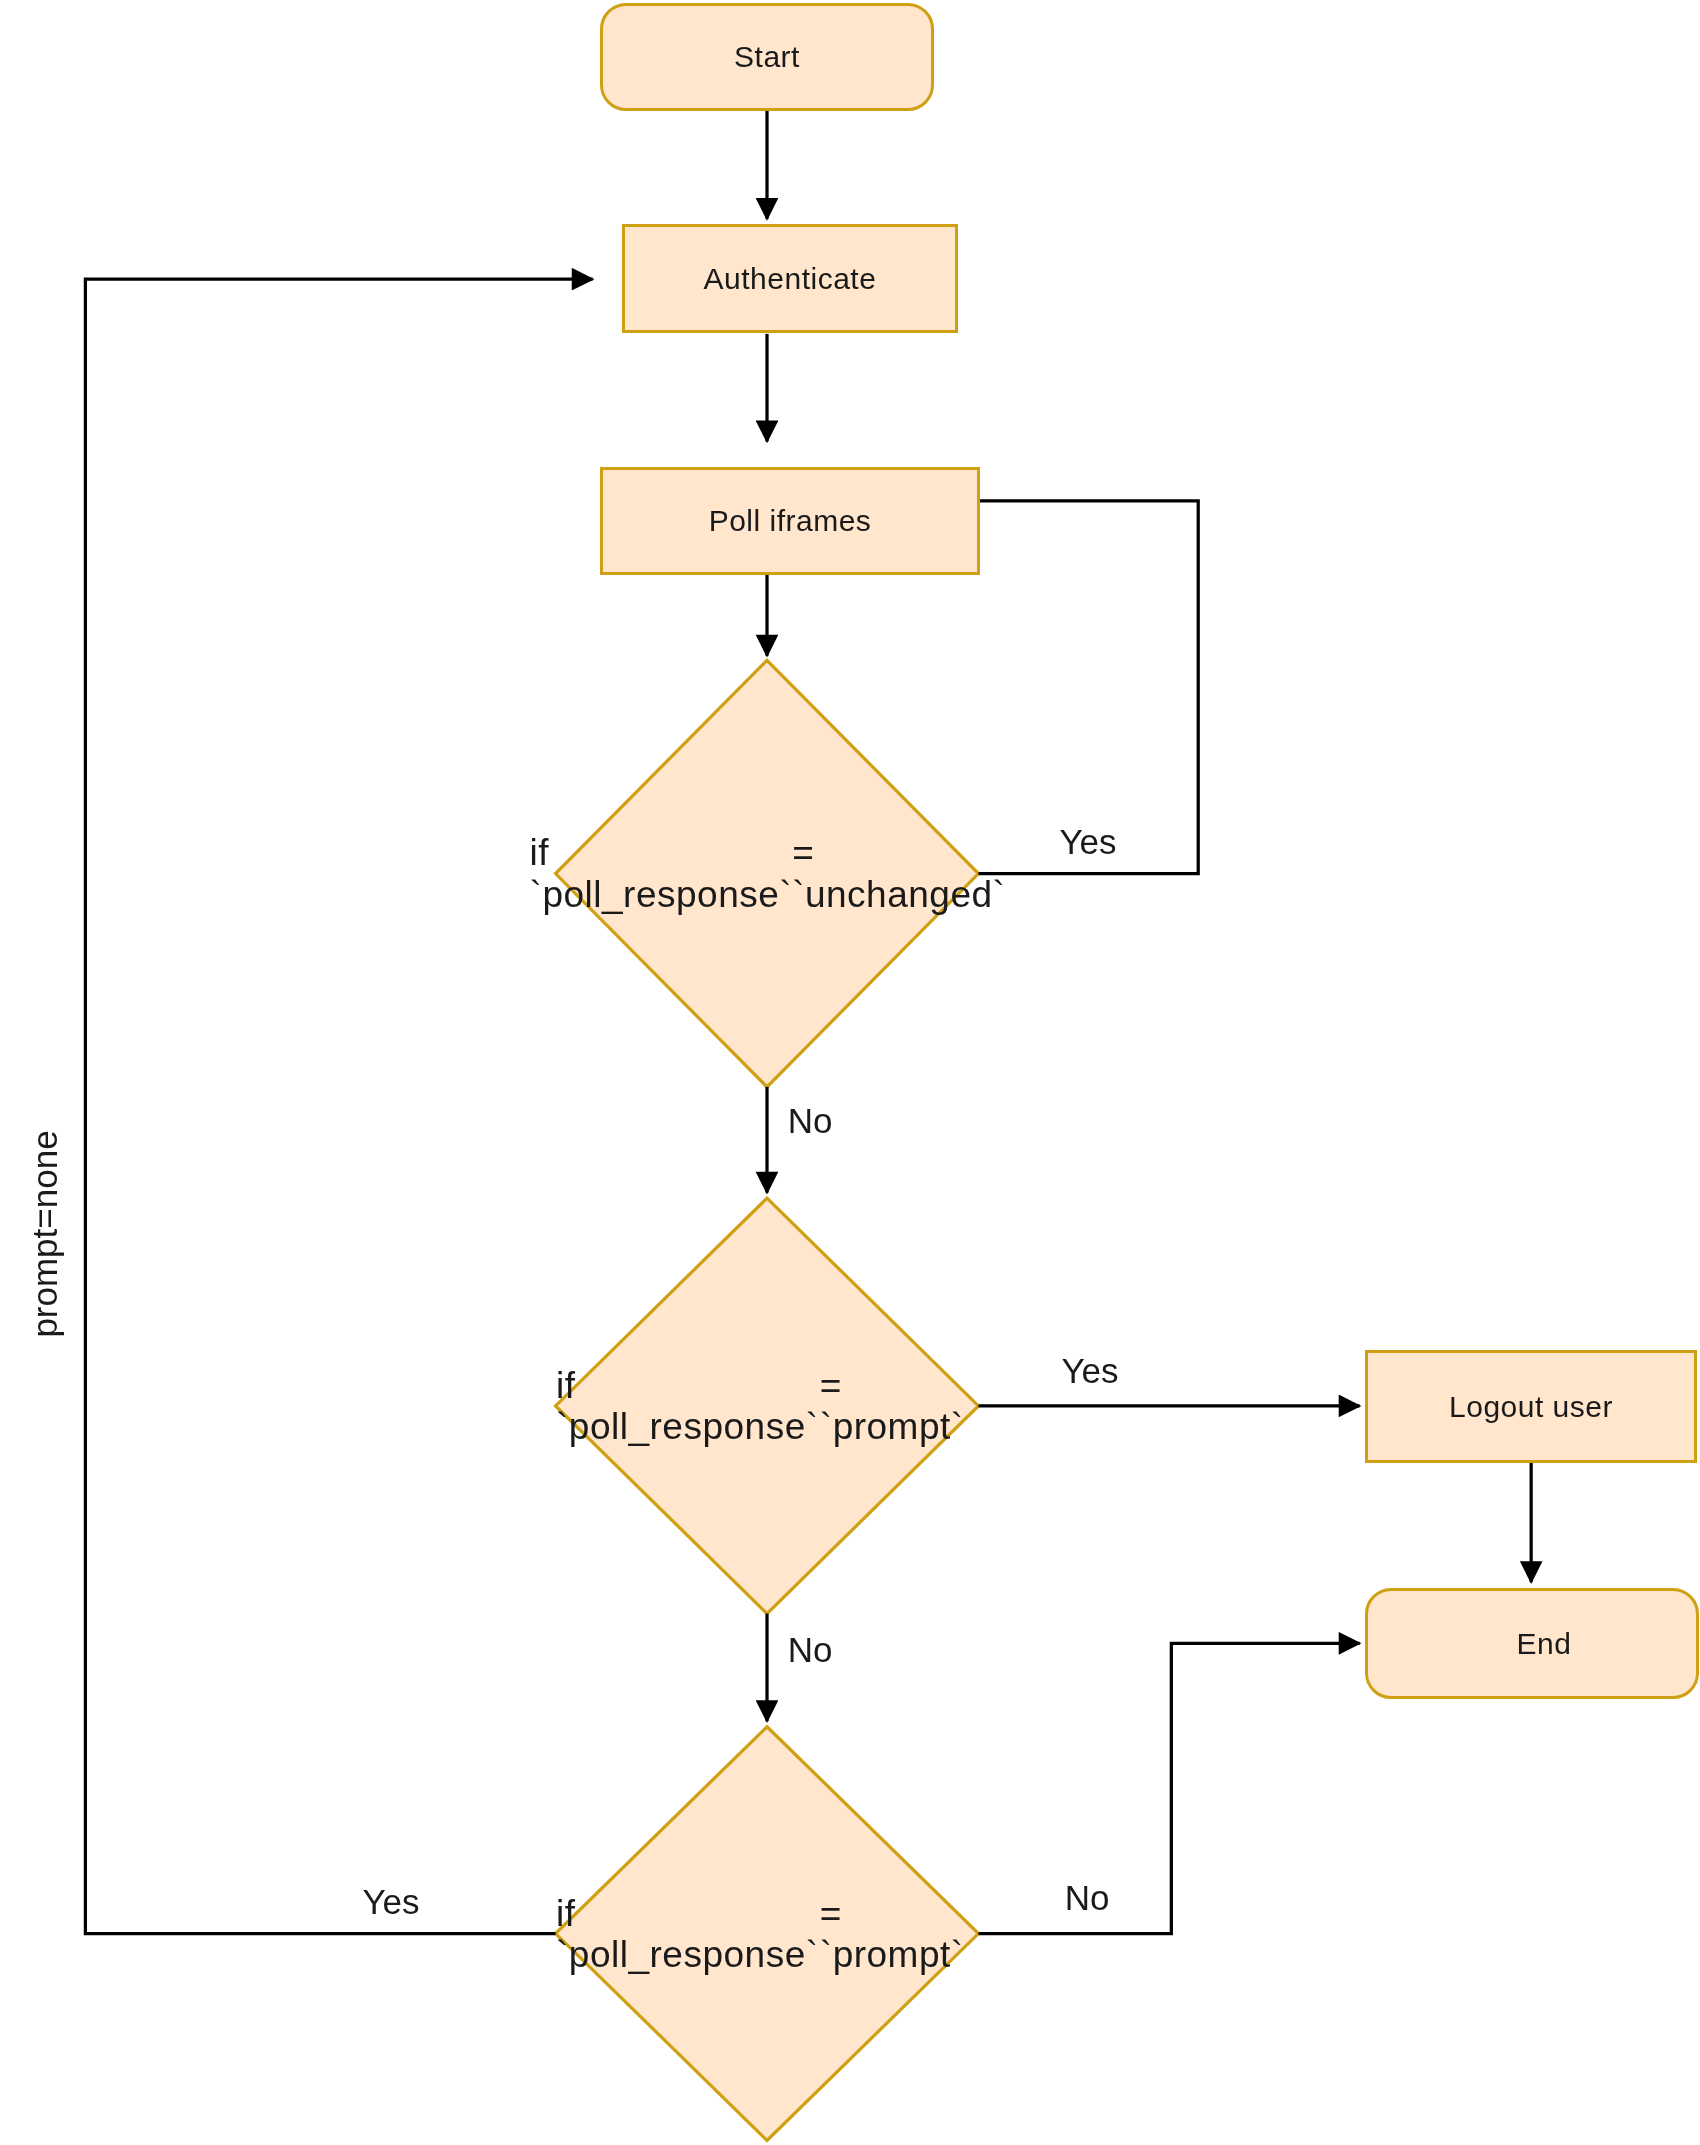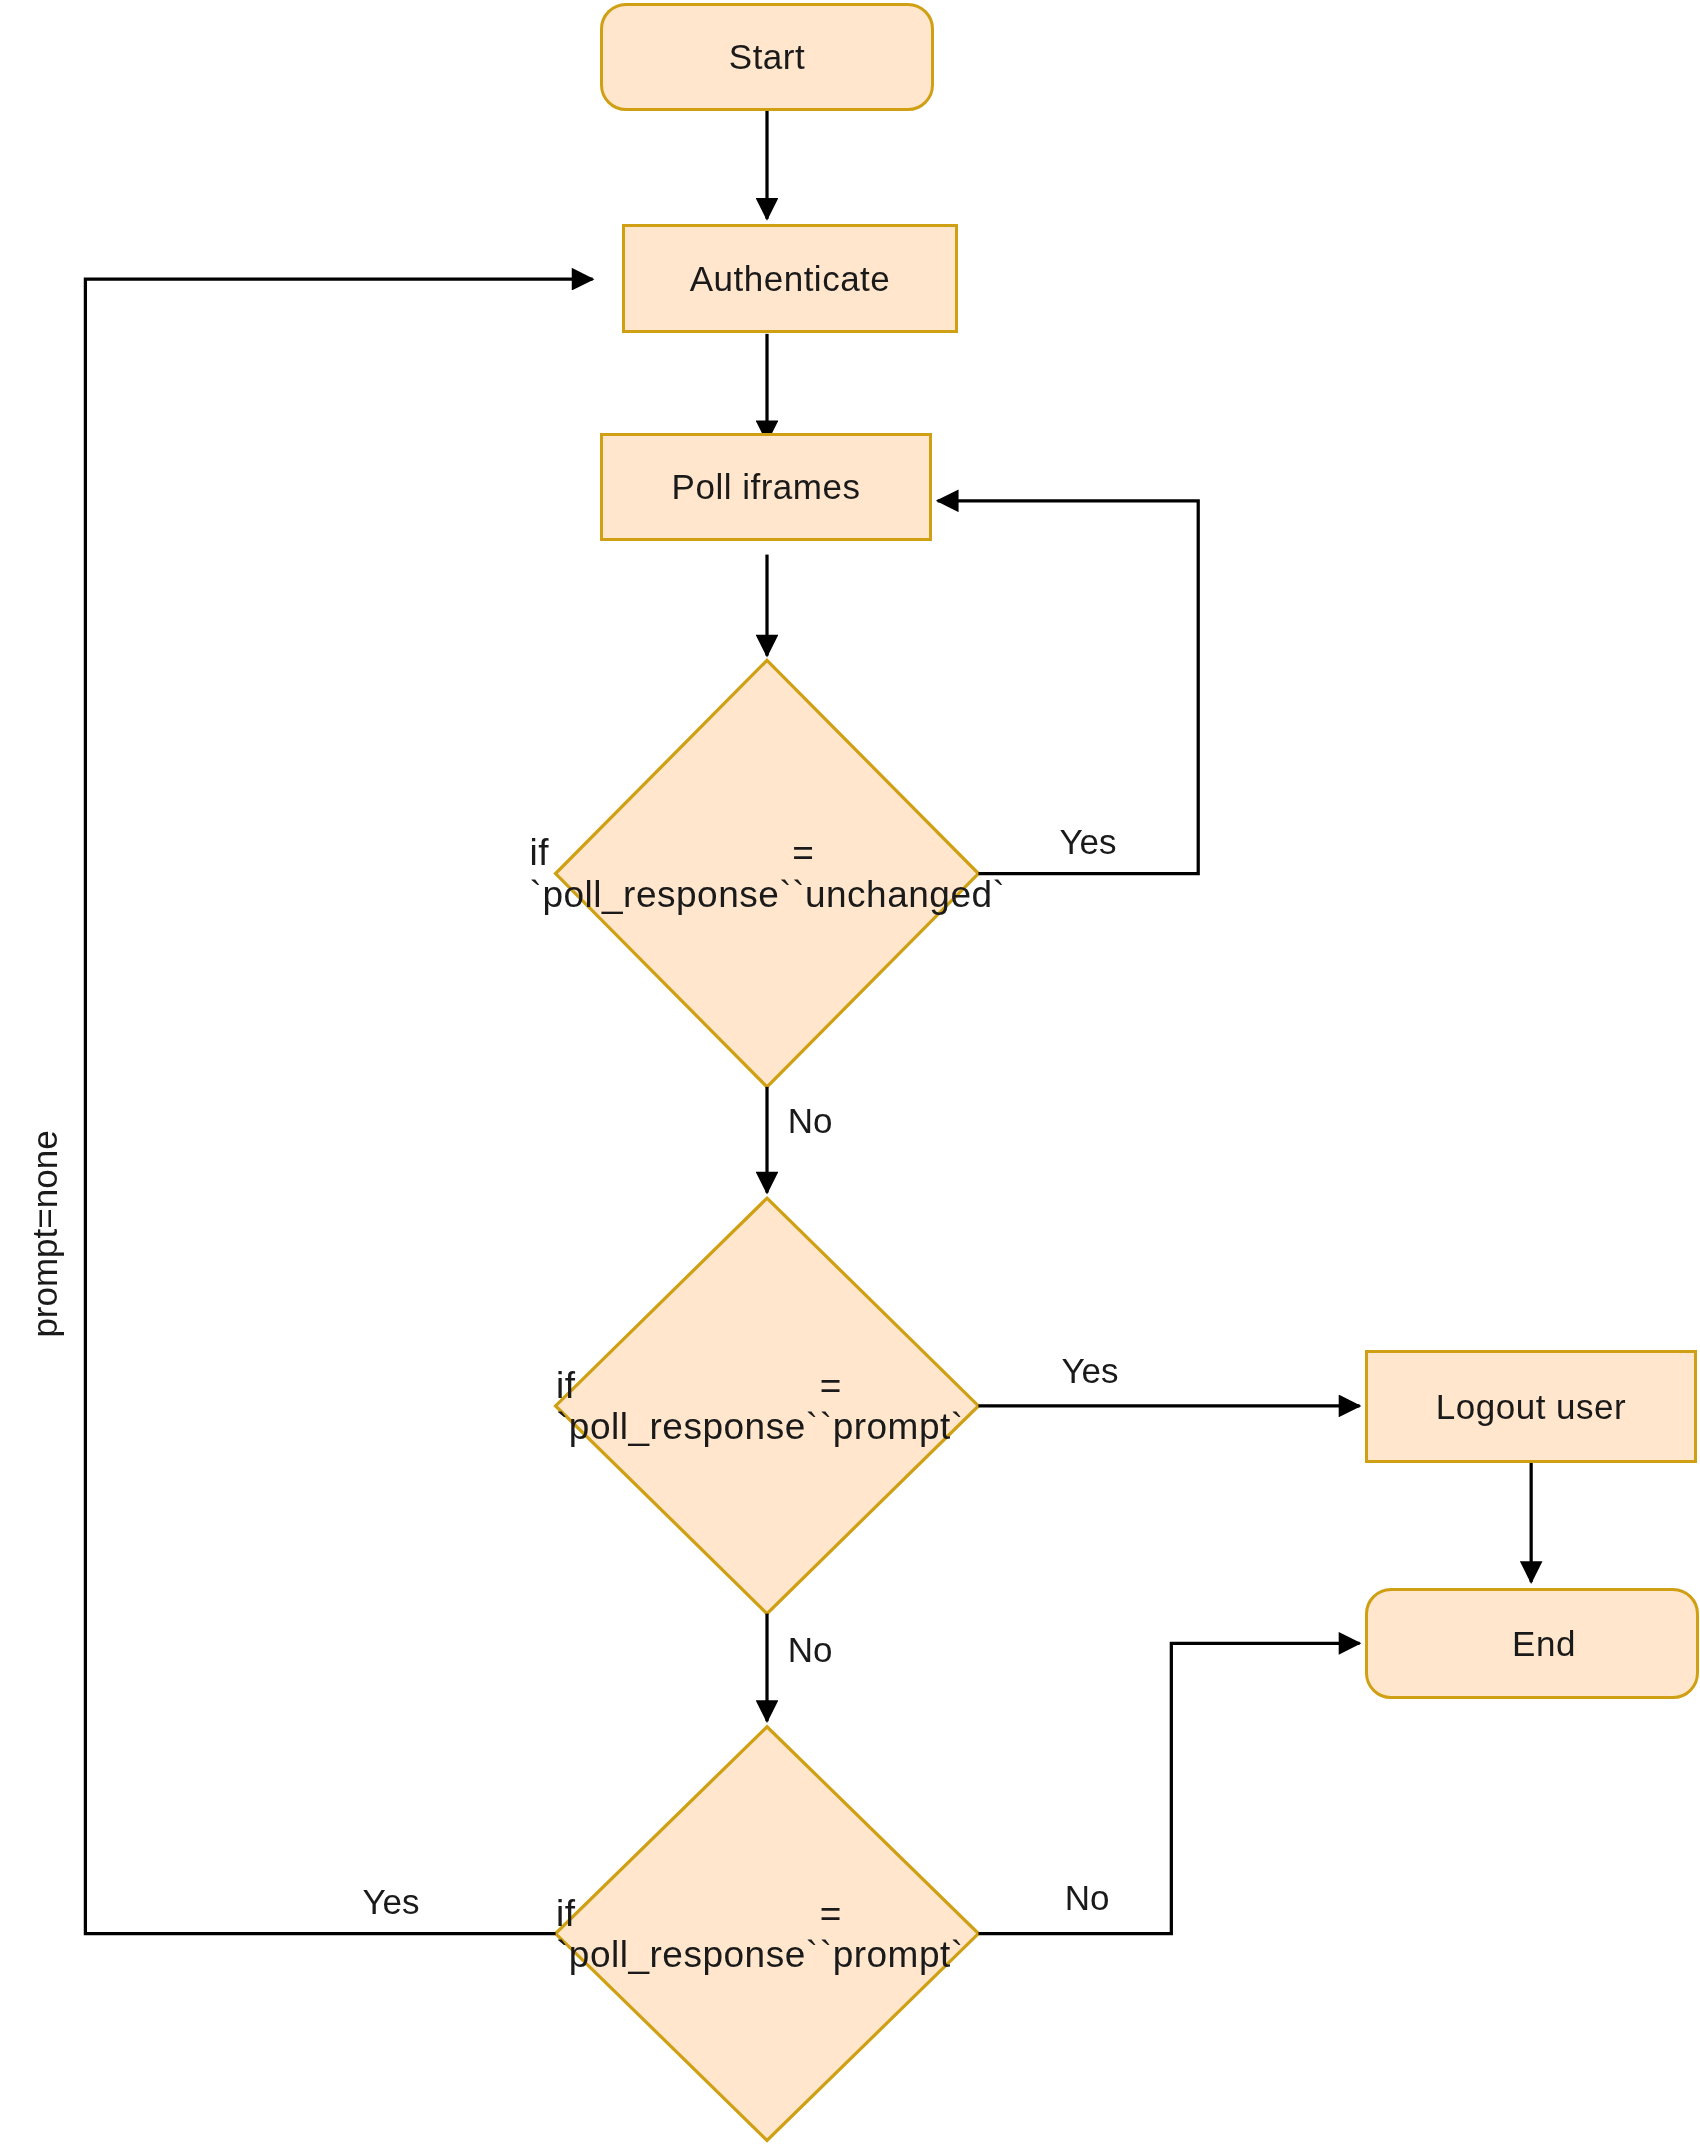--- a/index.html
+++ b/index.html
@@ -26,21 +26,21 @@
     stroke-width: 3.5;
   }
   .node {
     position: absolute;
     box-sizing: border-box;
     display: flex;
     align-items: center;
     justify-content: center;
     background: var(--fill, #ffe6cc);
     border: 3.7px solid var(--stroke, #d0a014);
-    font-size: 35px;
+    font-size: 30px;
     letter-spacing: 0.5px;
     text-align: center;
     color: var(--text, #1a1a1a);
   }
   .rounded { border-radius: 26px; }
   .diamond-label {
     position: absolute;
     display: flex;
     flex-direction: row;
     align-items: center;
@@ -91,21 +91,21 @@
   </svg>
 
   <div class="node rounded" style="left:600px; top:2.8px; width:334px; height:108px;">
     <span>Start</span>
   </div>
 
   <div class="node" style="left:598px; top:224px; width:336px; height:109px;margin-left:24px;">
     <span>Authenticate</span>
   </div>
 
-  <div class="node" style="left:600px; top:433px; width:332px; height:108px;">
+  <div class="node" style="left:600px; top:467px; width:380px; height:108px;">
     <span>Poll iframes</span>
   </div>
 
   <div class="node" style="left:1365px; top:1350px; width:332px; height:113px;">
     <span>Logout user</span>
   </div>
 
   <div class="node rounded" style="left:1365px; top:1588px; width:334px; height:111px;padding-left:24px;">
     <span>End</span>
   </div>

